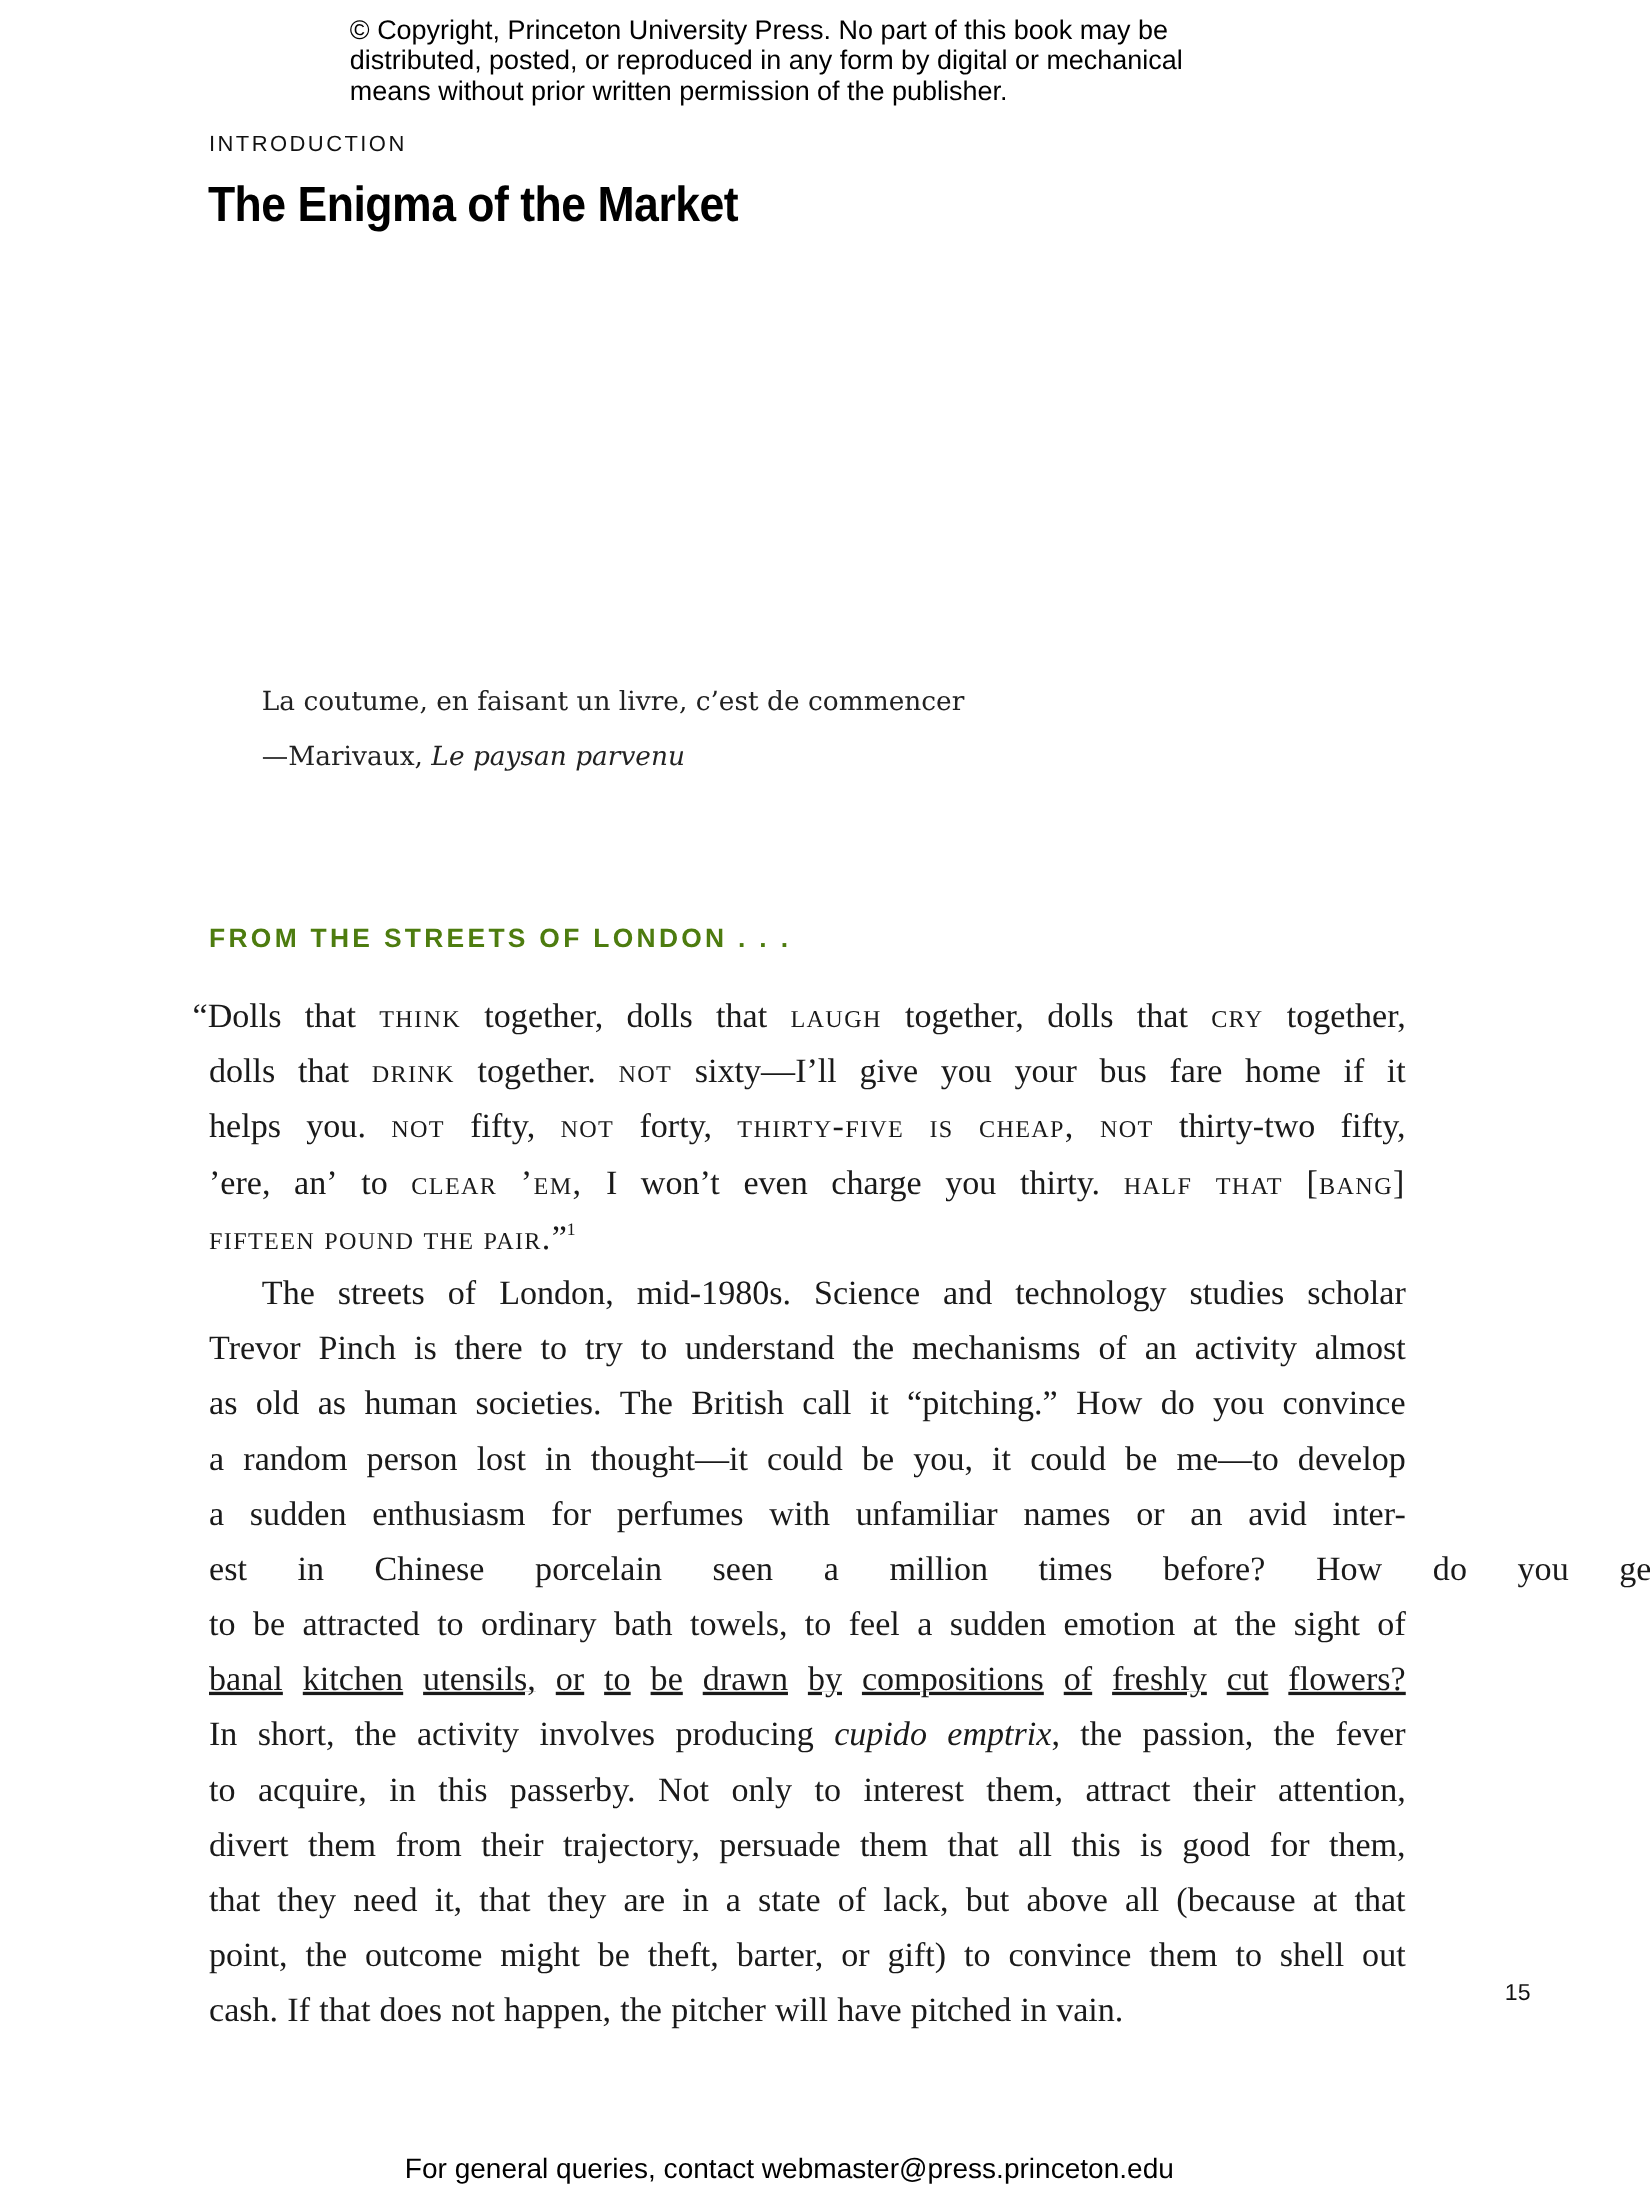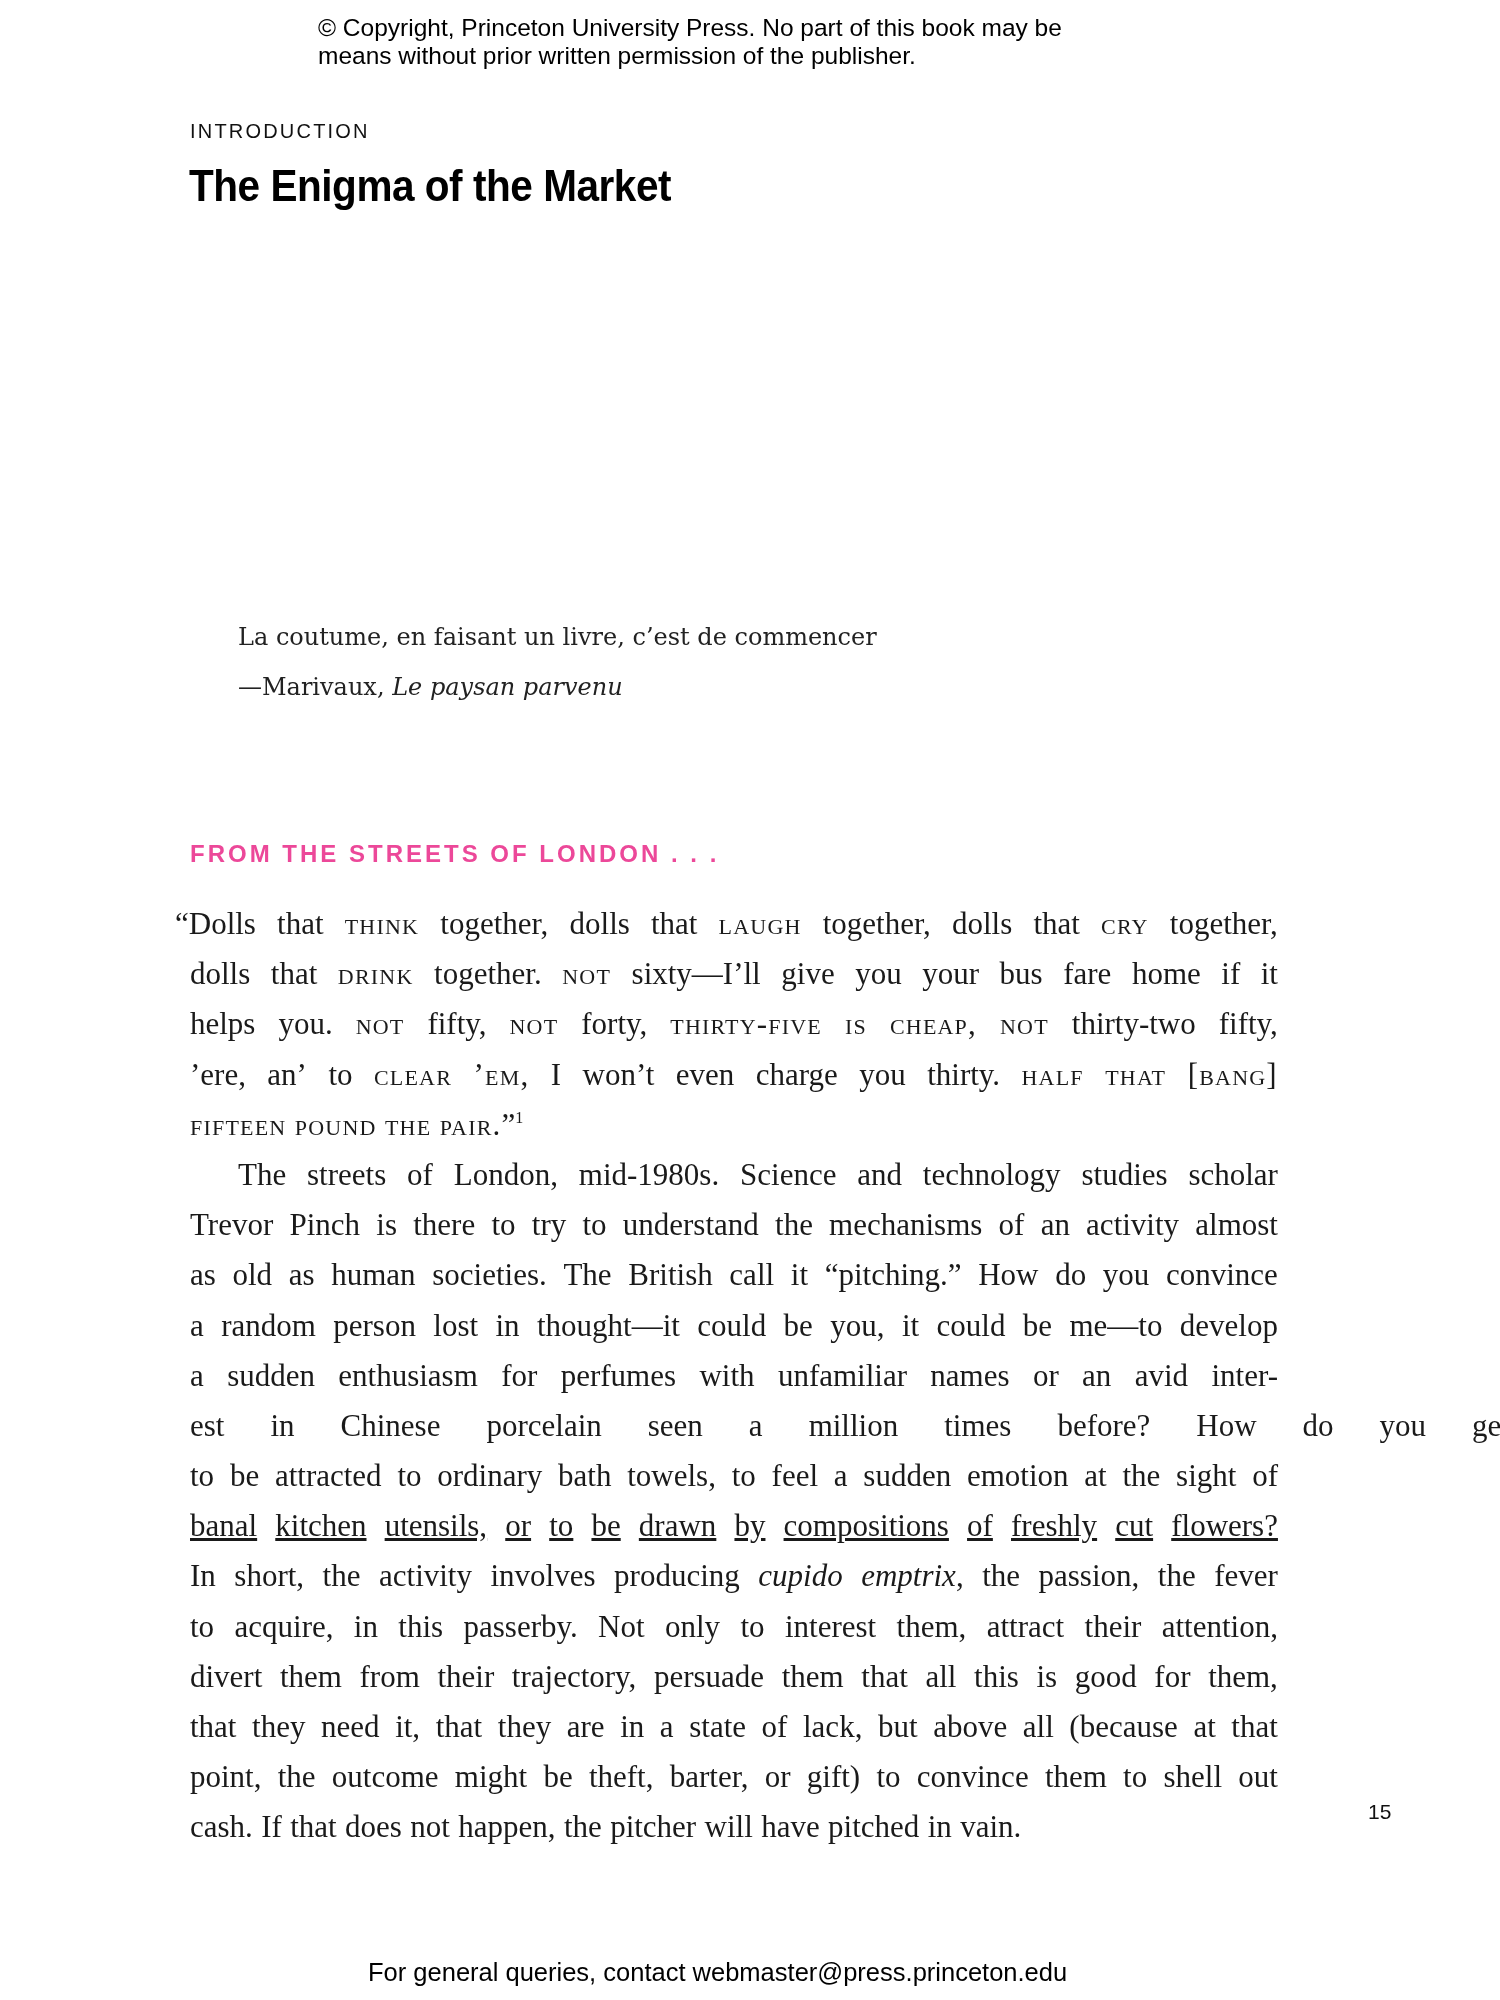--- a/index.html
+++ b/index.html
@@ -25,21 +25,21 @@
   .epigraph {
     left: 238px; top: 612px;
     font-family: "DejaVu Serif", serif; font-size: 24px; line-height: 50px;
     color: #222;
   }
   .epigraph div { white-space: nowrap; }
   .epigraph .work { font-style: italic; }
   .section-heading {
     left: 190px; top: 840px;
     font-family: "Liberation Sans", sans-serif; font-weight: bold; font-size: 24px;
-    letter-spacing: 3px; color: #ec4899; white-space: nowrap;
+    letter-spacing: 3px; color: #4d7c0f; white-space: nowrap;
   }
   .body-text {
     left: 190px; top: 899px; width: 1088px;
     font-family: "Liberation Serif", serif; font-size: 31px; line-height: 50.2px;
     color: #1a1a1a;
   }
   .sc { font-variant: small-caps; text-transform: lowercase; letter-spacing: 1.2px; }
   .it { font-style: italic; margin-top: 20px; }
   sup { font-size: 16px; vertical-align: 12px; line-height: 0; }
   .jline { display: flex; justify-content: space-between; white-space: nowrap; }
@@ -52,20 +52,21 @@
     left: 368px; top: 1958px;
     font-family: "Liberation Sans", sans-serif; font-size: 25.5px; color: #000;
     white-space: nowrap;
   }
 </style>
 </head>
 <body>
 
 <div class="abs copyright">
   <div>© Copyright, Princeton University Press. No part of this book may be</div>
+  <div>distributed, posted, or reproduced in any form by digital or mechanical</div>
   <div>means without prior written permission of the publisher.</div>
 </div>
 
 <div class="abs chapter-label">INTRODUCTION</div>
 <div class="abs chapter-title">The Enigma of the Market</div>
 
 <div class="abs epigraph">
   <div>La coutume, en faisant un livre, c’est de commencer</div>
   <div><span>—Marivaux, </span><span class="work">Le paysan parvenu</span></div>
 </div>

